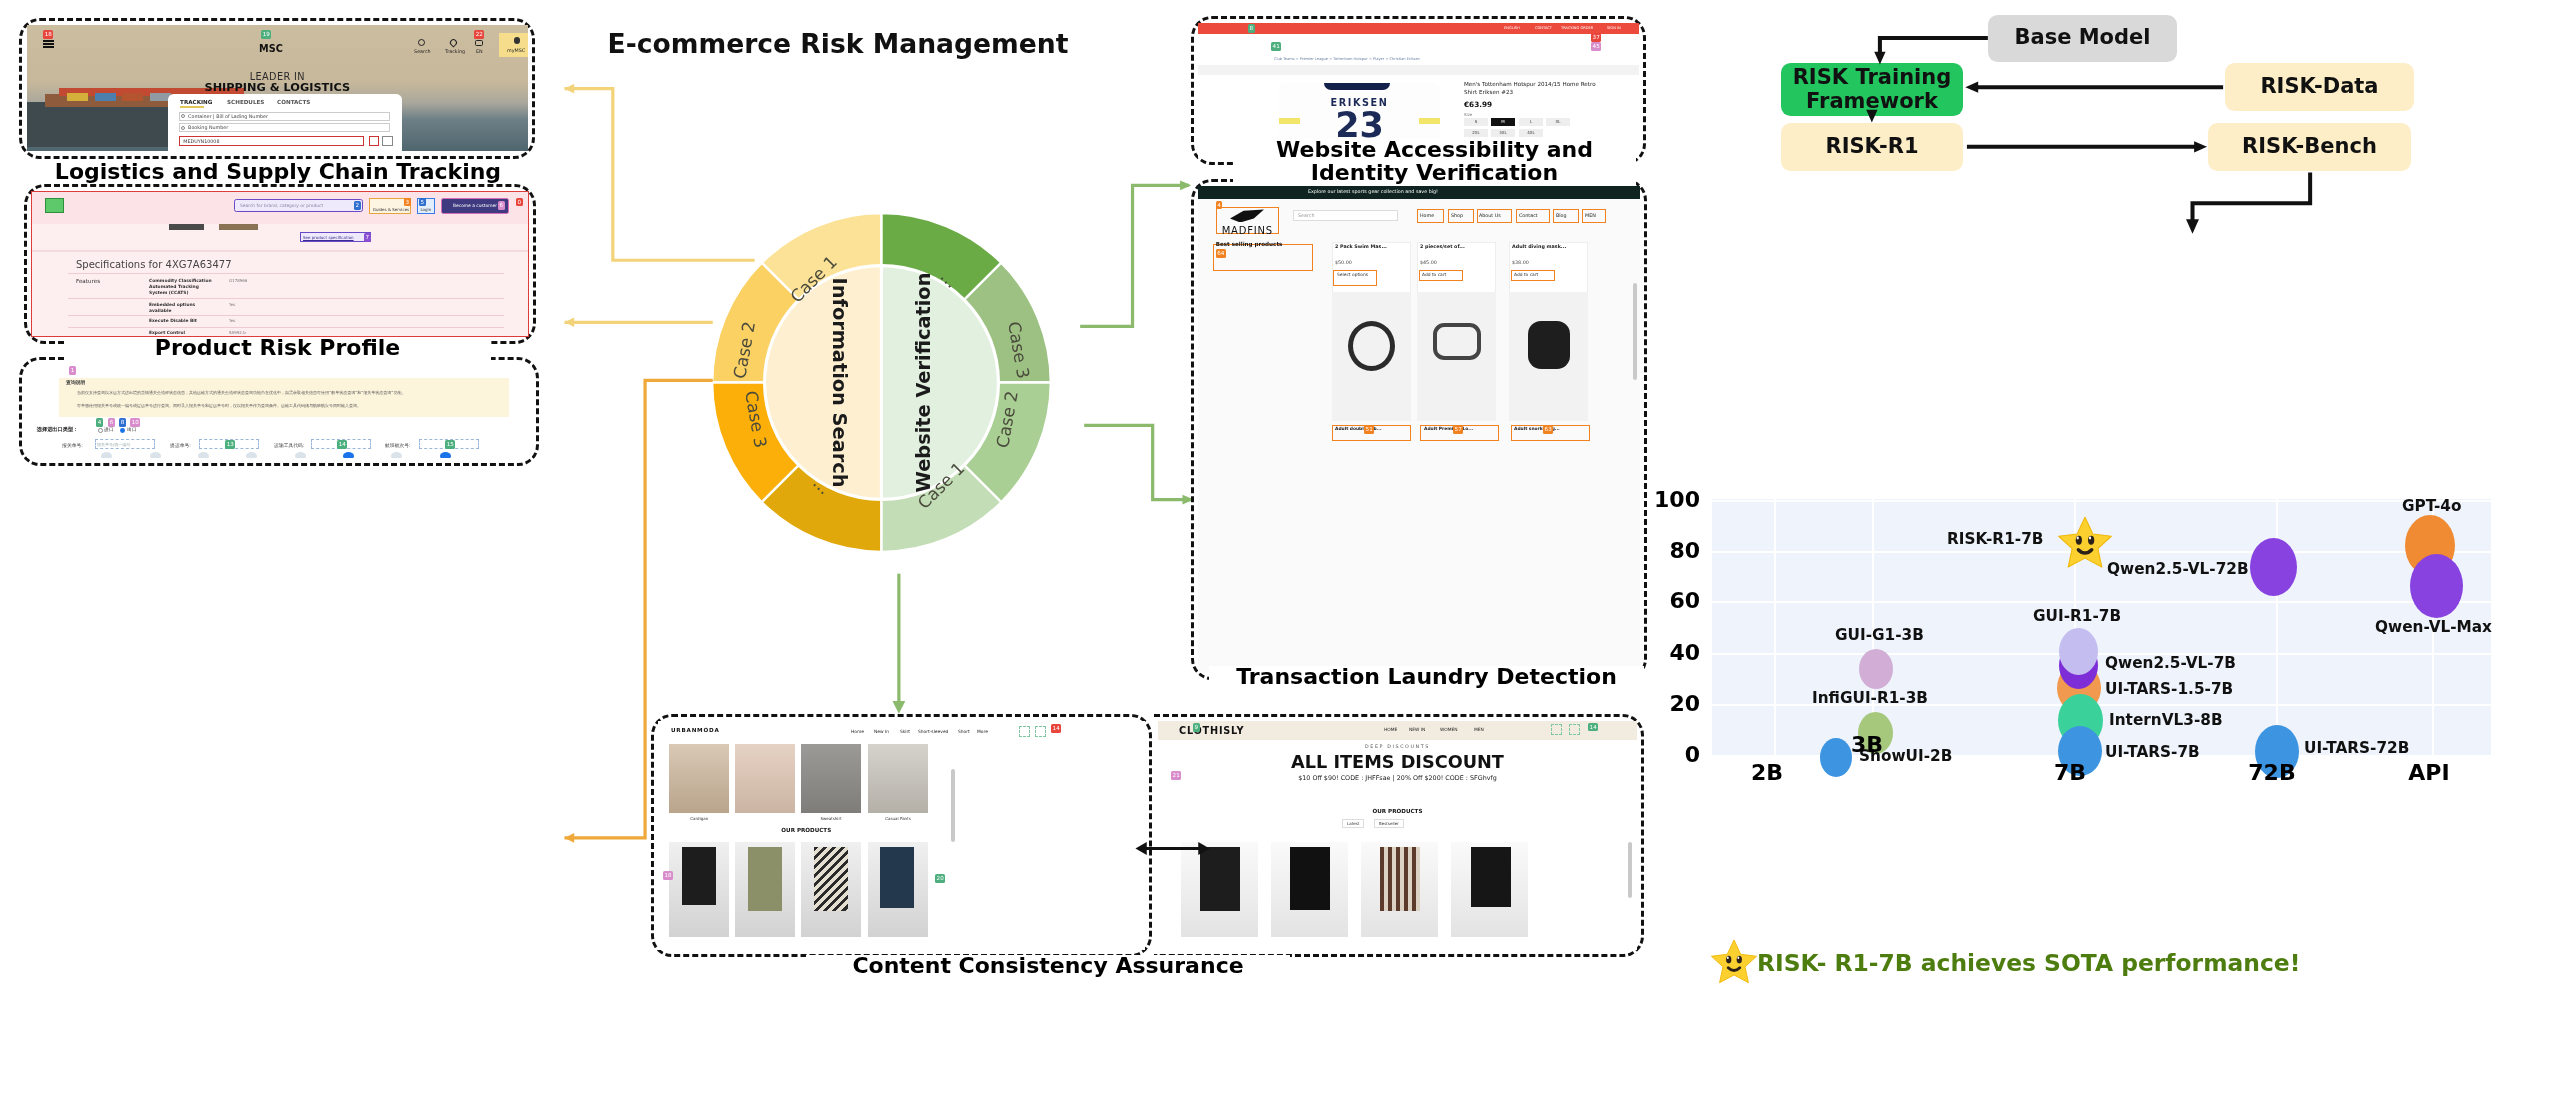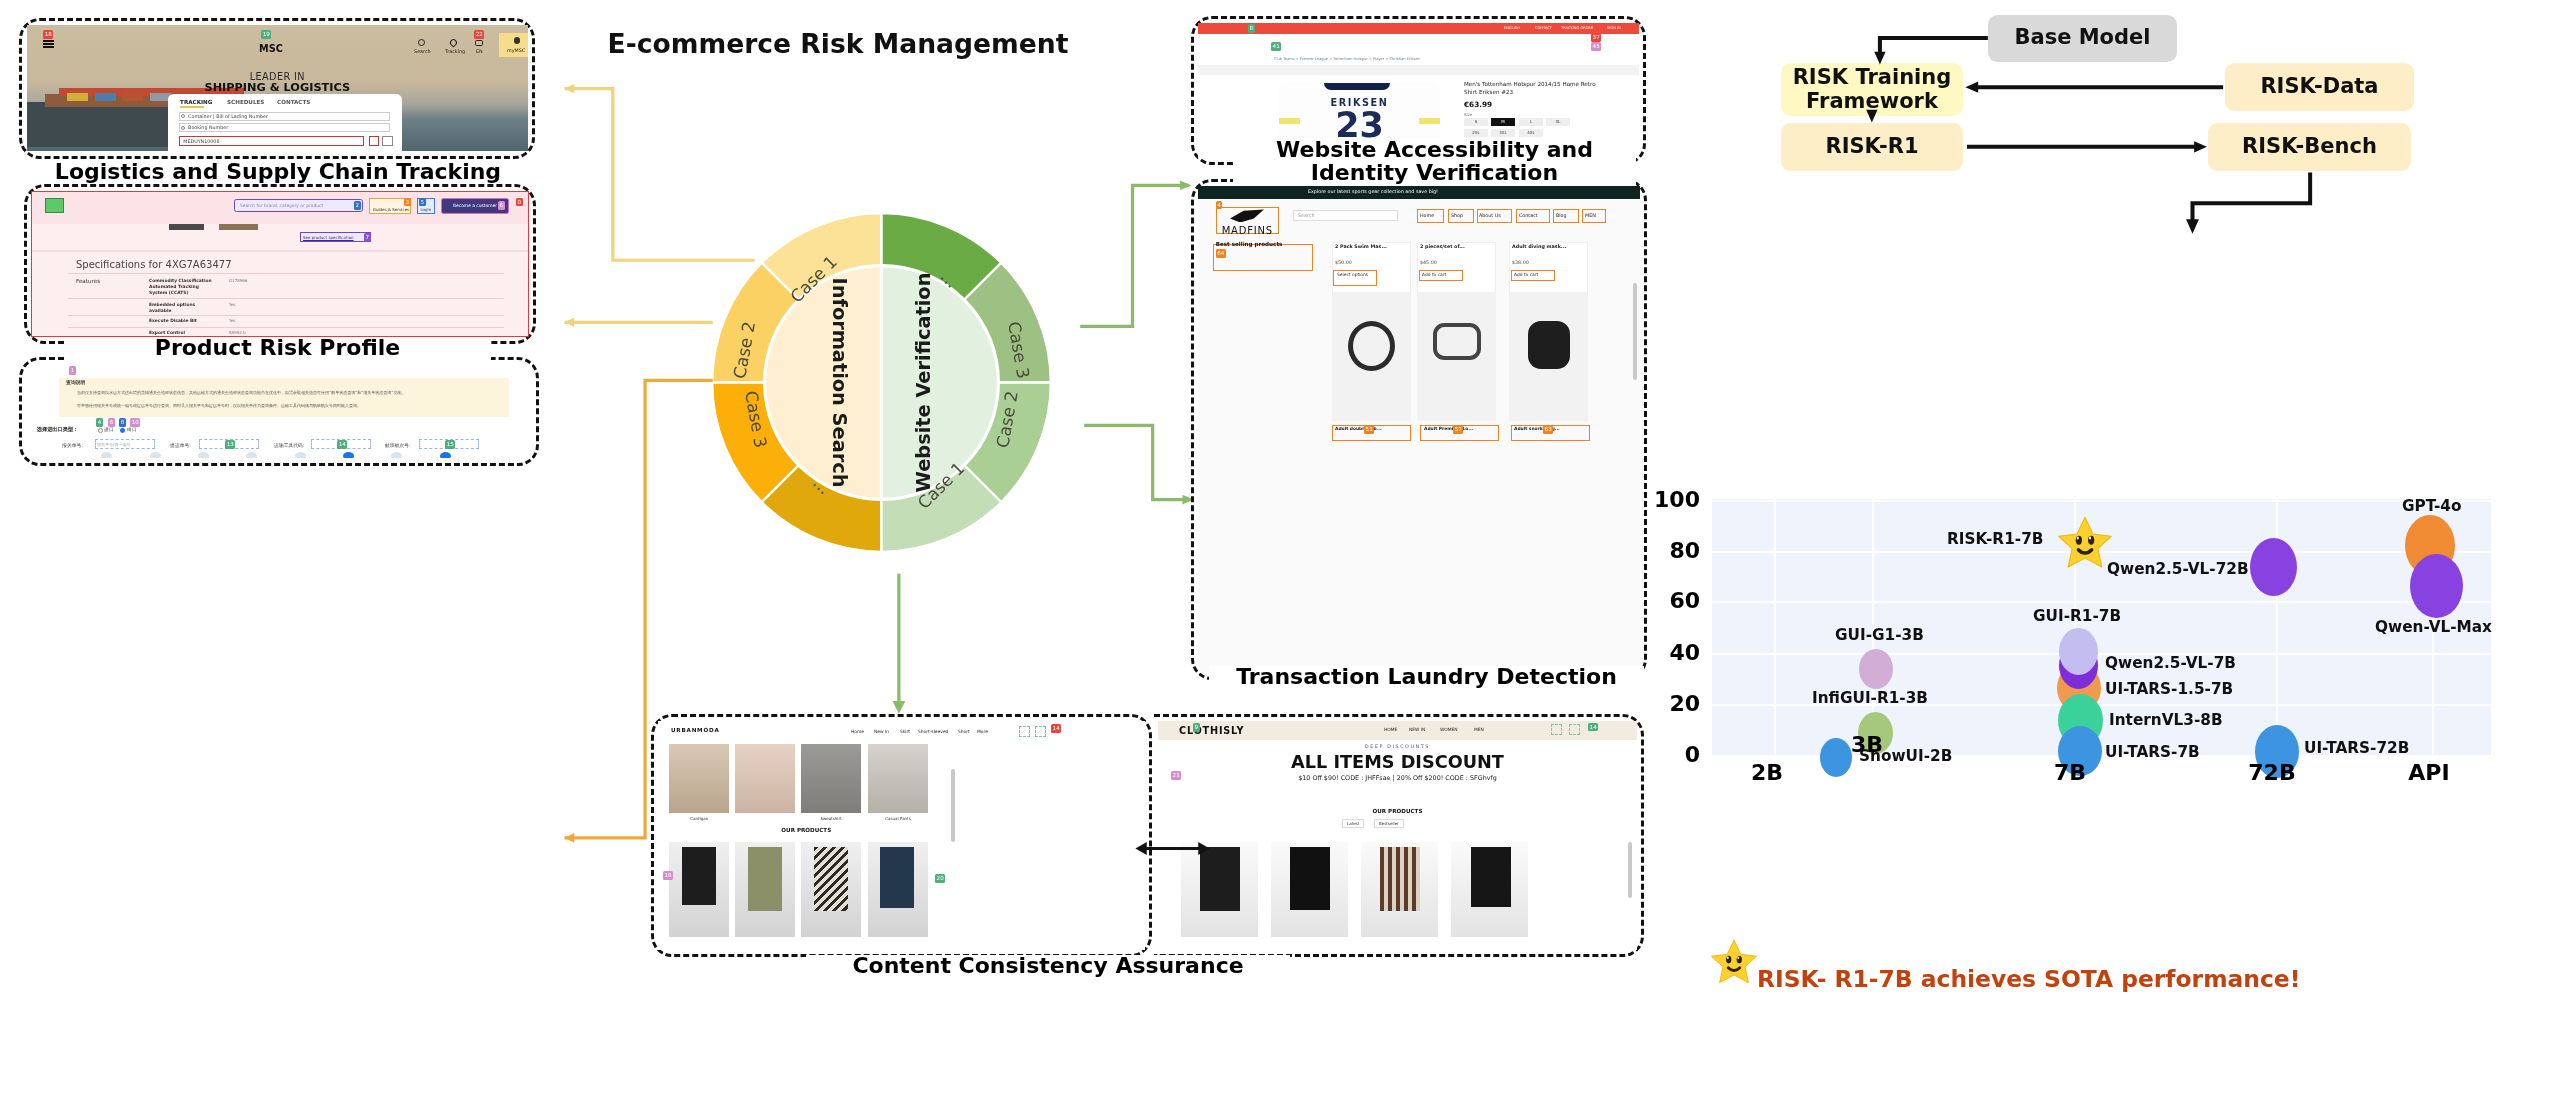--- a/index.html
+++ b/index.html
@@ -70,21 +70,21 @@
   }
 
   
   .flow-box {
     position: absolute; border-radius: 9.7px;
     display: flex; align-items: center; justify-content: center;
     text-align: center; font-weight: 700; color: #111;
     font-family: "DejaVu Sans", sans-serif; line-height: 1.12;
   }
   .flow-grey   { background: #d9d9d9; }
-  .flow-blue   { background: #fef9c3; }
+  .flow-blue   { background: #22c55e; }
   .flow-yellow { background: #fdeec8; }
 
   
   #chart-area {
     position: absolute; left: 1712px; top: 499px;
     width: 779px; height: 256px;
     background: #eef3fc;
   }
   .grid-v { position: absolute; top: 0; bottom: 0; width: 2.4px; background: #ffffff; }
   .grid-h { position: absolute; left: 0; right: 0; height: 2.4px; background: #ffffff; }
@@ -96,23 +96,22 @@
   .ytick {
     position: absolute; font-family: "DejaVu Sans", sans-serif;
     font-size: 22px; font-weight: 700; color: #000; text-align: right; width: 56px;
   }
   .xtick {
     position: absolute; font-family: "DejaVu Sans", sans-serif;
     font-size: 22px; font-weight: 700; color: #000; text-align: center;
   }
   #chart-caption {
     position: absolute; left: 1757px; top: 949px;
-    font-family: "DejaVu Sans", sans-serif; font-size: 23.4px; font-weight: 700; color: #c2410c;
+    font-family: "DejaVu Sans", sans-serif; font-size: 23.4px; font-weight: 700; color: #4d7c0f;
     white-space: nowrap;
-    margin-top: 16px;
   }
   .star-svg { position: absolute; }
 
   
   .conn { position: absolute; }
 </style>
 </head>
 <body>
 
 <div id="root">

